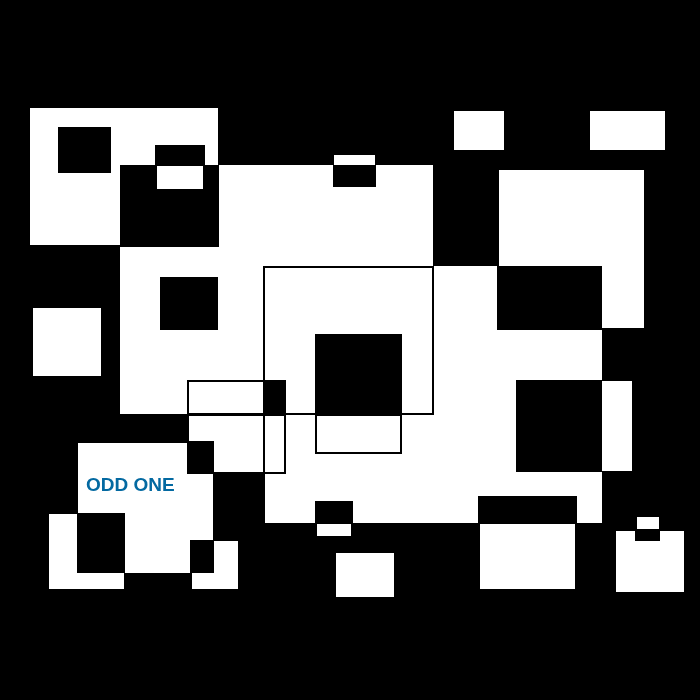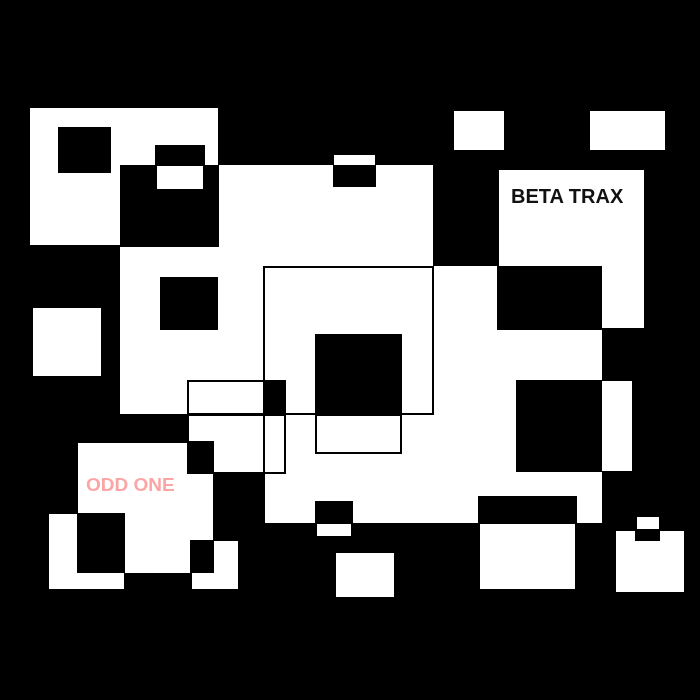--- a/index.html
+++ b/index.html
@@ -64,15 +64,14 @@
     <div class="shape" style="left: 478px; top: 496px; width: 99px; height: 28px; background: rgb(0, 0, 0);"></div>
     <div class="shape" style="left: 480px; top: 524px; width: 95px; height: 65px; background: rgb(255, 255, 255);"></div>
     <div class="shape" style="left: 616px; top: 531px; width: 68px; height: 61px; background: rgb(255, 255, 255);"></div>
     <div class="shape" style="left: 635px; top: 529px; width: 25px; height: 12px; background: rgb(0, 0, 0);"></div>
     <div class="shape" style="left: 637px; top: 517px; width: 22px; height: 12px; background: rgb(255, 255, 255);"></div>
     <div class="shape" style="left: 263px; top: 380px; width: 2px; height: 95px; background: rgb(0, 0, 0);"></div>
     <div class="shape" style="left: 263px; top: 266px; width: 171px; height: 149px; border: 2px solid rgb(0, 0, 0);"></div>
     <div class="shape" style="left: 187px; top: 380px; width: 99px; height: 35px; border: 2px solid rgb(0, 0, 0);"></div>
     <div class="shape" style="left: 187px; top: 414px; width: 99px; height: 60px; border: 2px solid rgb(0, 0, 0);"></div>
     <div class="shape" style="left: 315px; top: 414px; width: 87px; height: 40px; border: 2px solid rgb(0, 0, 0);"></div>
-    <div class="label" style="left: 511px; top: 186px; font-size: 20px; color: rgb(17, 17, 17);">BETA TRAX</div>
-    <div class="label" style="left: 86px; top: 475px; font-size: 19px; color: #fca5a5;">ODD ONE</div>
+    <div class="label" style="left: 86px; top: 475px; font-size: 19px; color: #0369a1;">ODD ONE</div>
   </div>
 
 </body></html>

